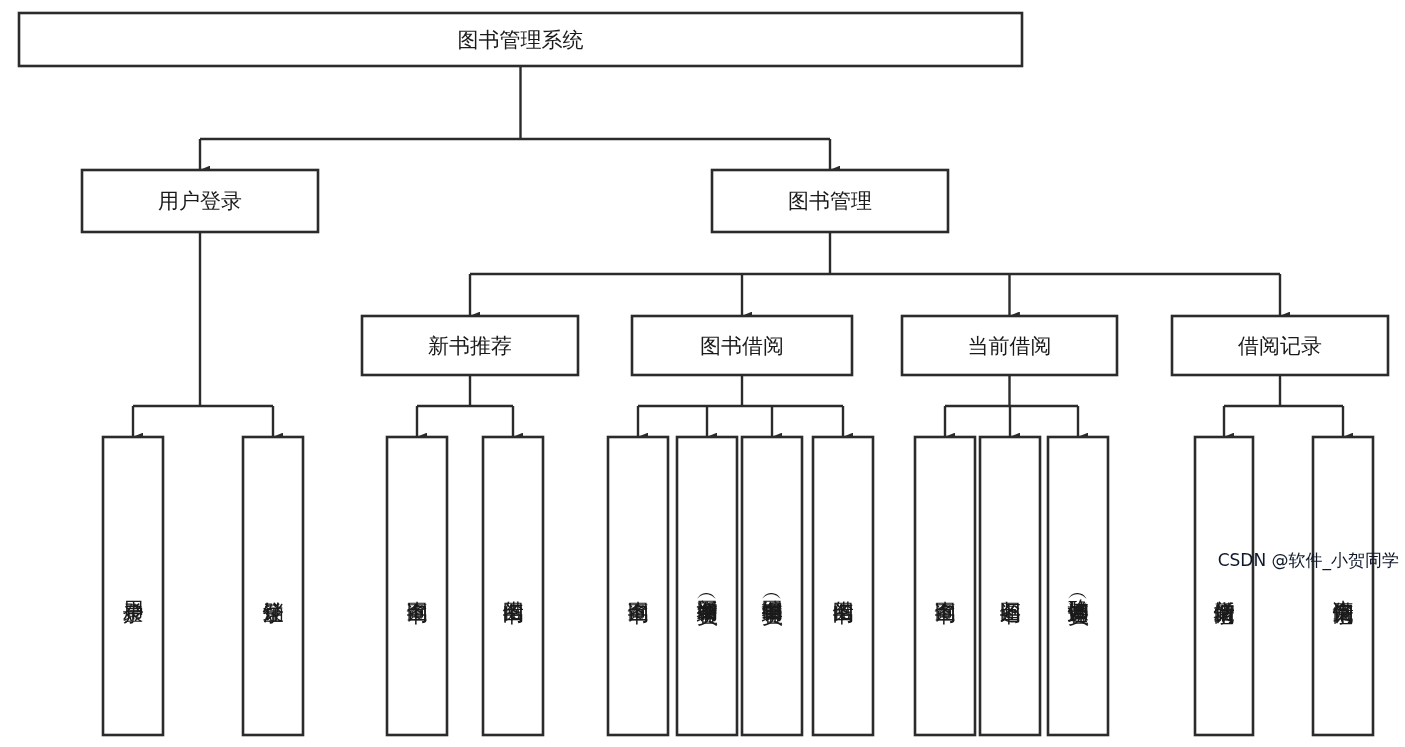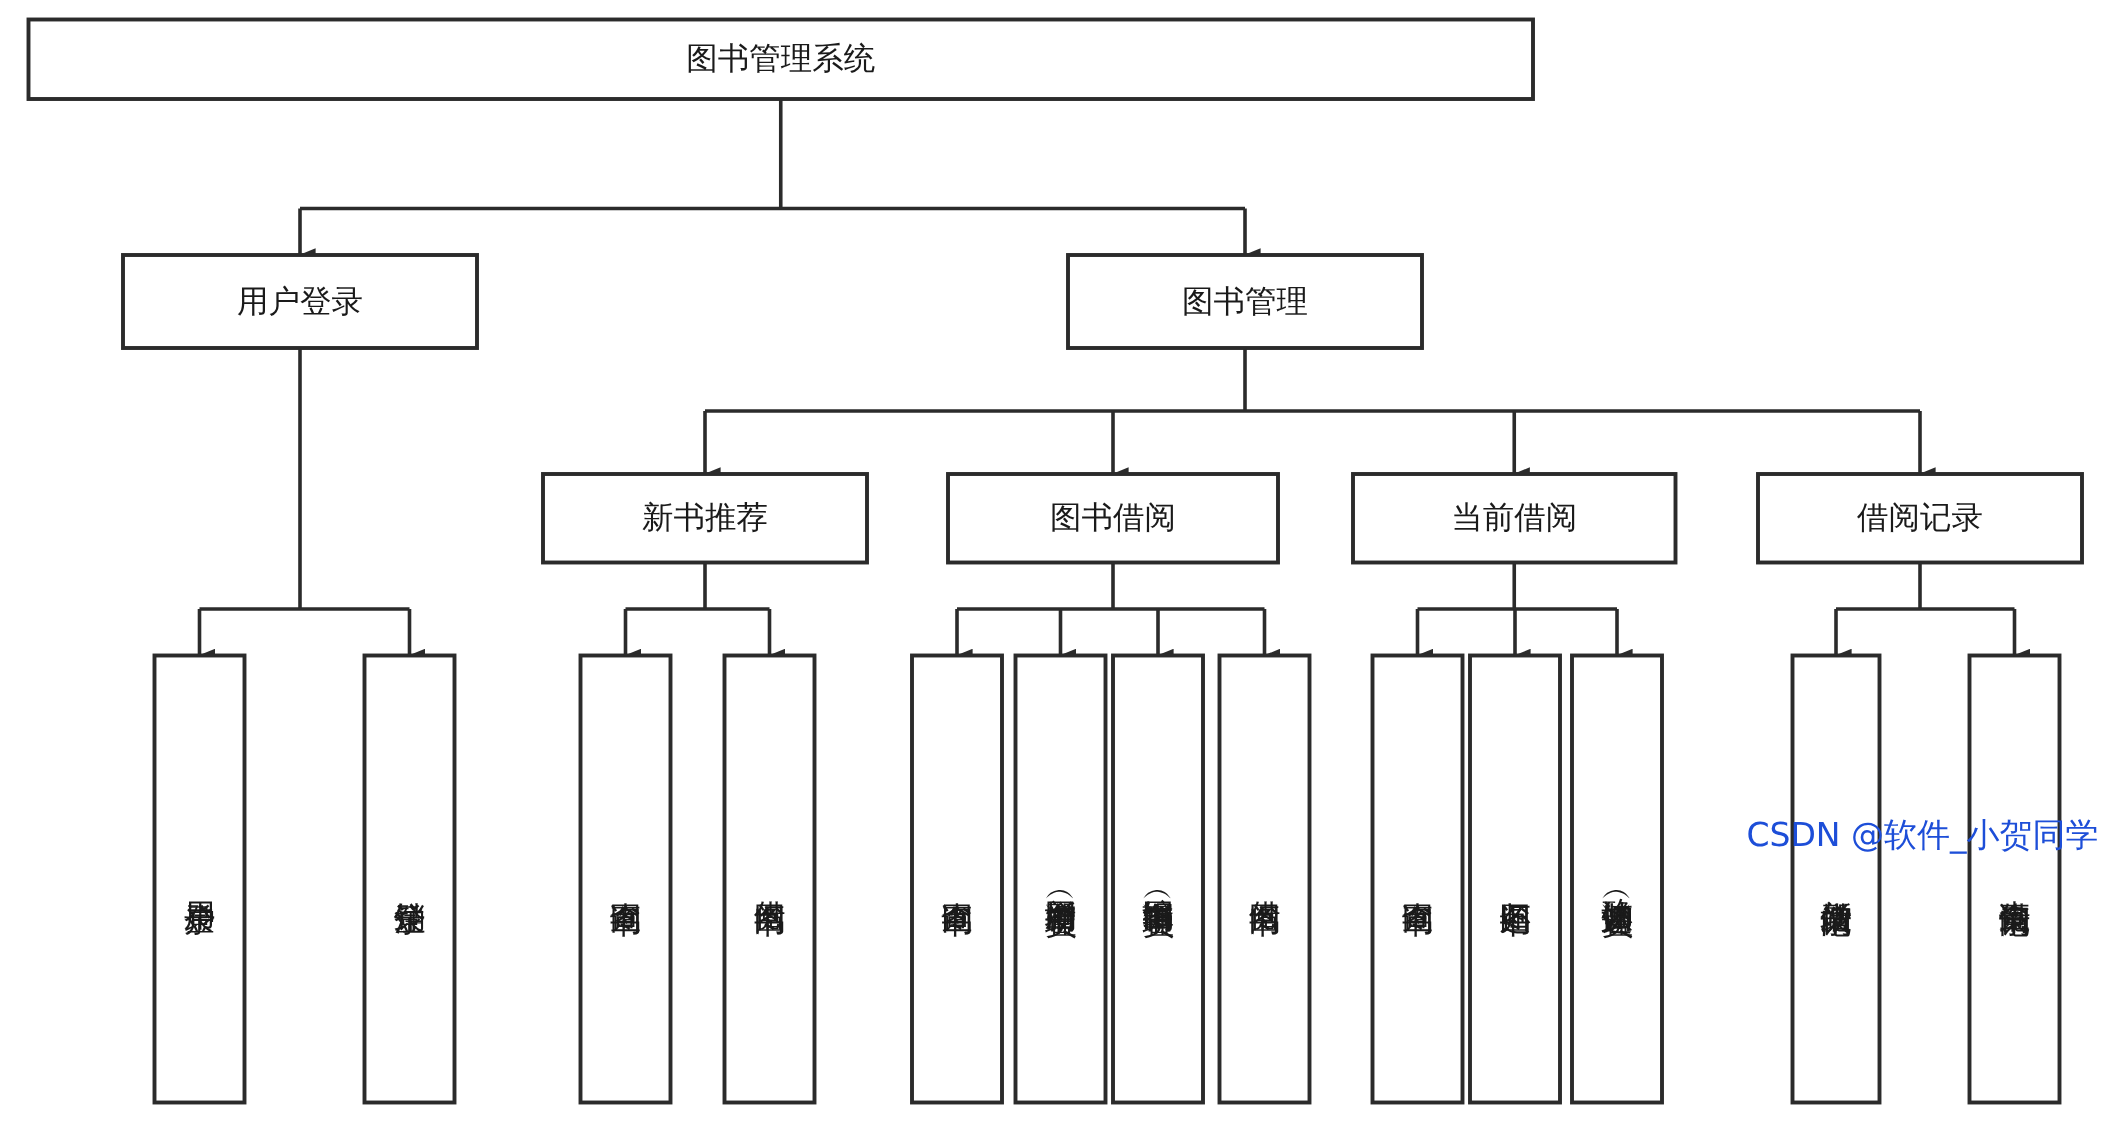--- a/index.html
+++ b/index.html
@@ -60,22 +60,22 @@
     align-items: center;
     justify-content: center;
     white-space: nowrap;
     pointer-events: none;
   }
   .watermark {
     position: absolute;
     right: 6px;
     bottom: 6px;
     font-family: "DejaVu Sans", "Liberation Sans", sans-serif;
-    font-size: 22px;
-    color: #1d4ed8;
+    font-size: 17px;
+    color: #0f172a;
     white-space: nowrap;
   }
 </style>
 </head>
 <body>
 
 <div id="diagram-root">
 
   <svg class="tree-canvas" viewBox="0 0 1405 747">
     <defs>

